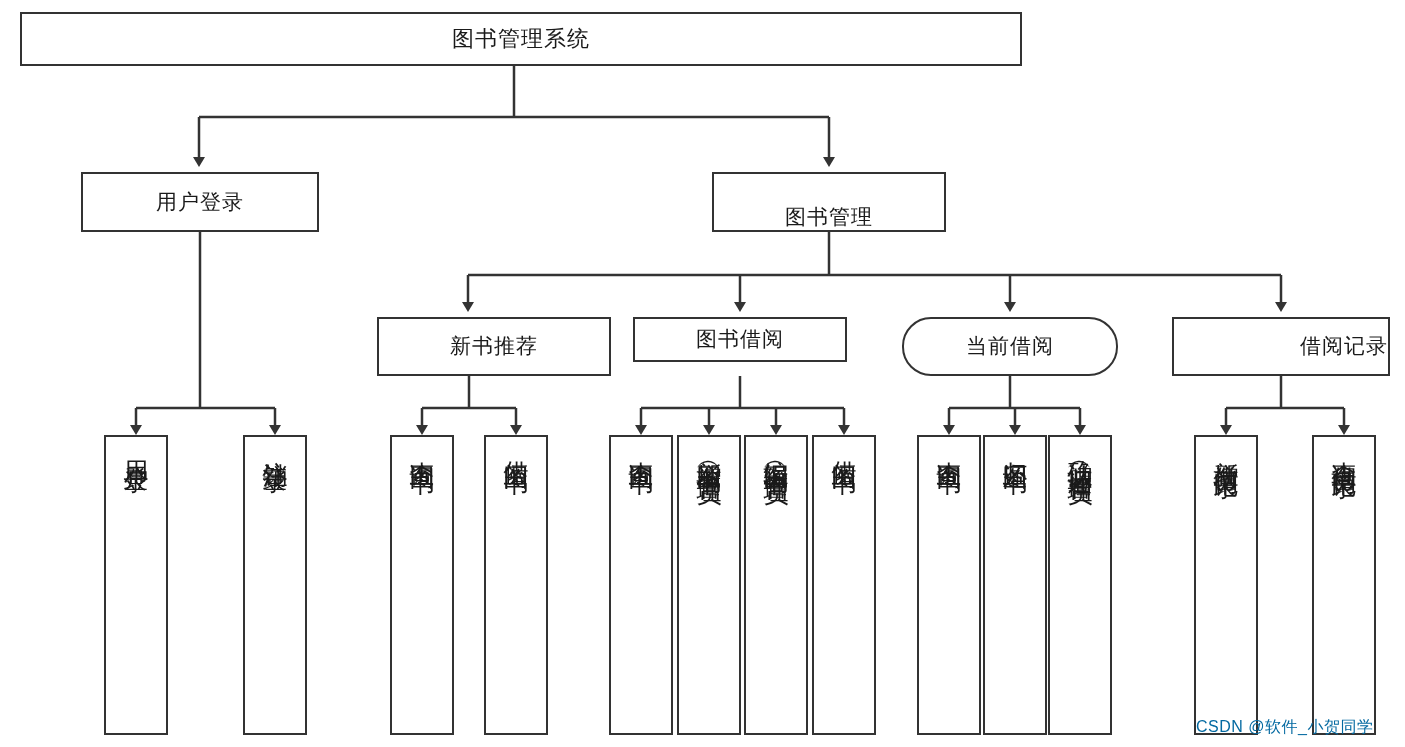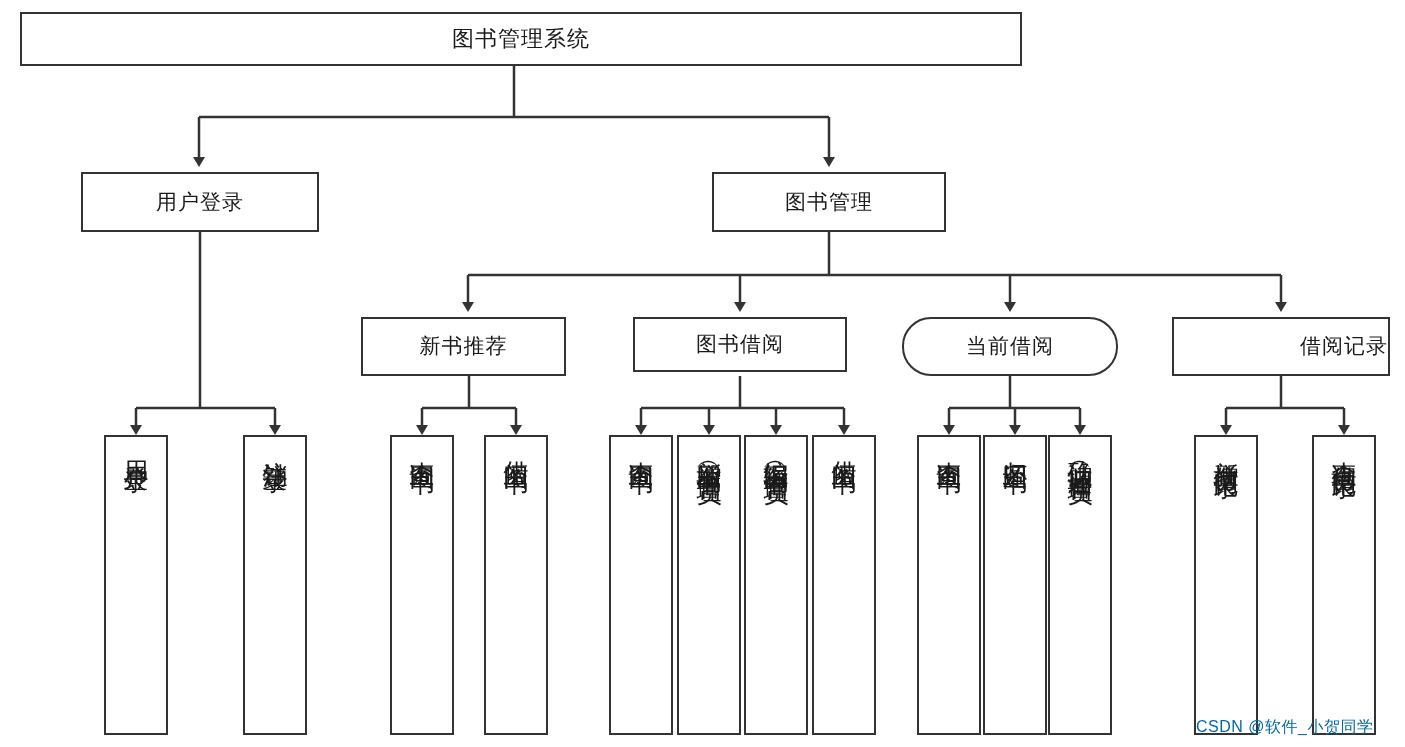--- a/index.html
+++ b/index.html
@@ -120,28 +120,28 @@
     <path d="M1344,408 L1344,426" stroke="#333333" stroke-width="2.5" fill="none" marker-end="url(#arrow)"></path>
   </svg>
 
   <div class="node horizontal root" style="left:20px; top:12px; width:1002px; height:54px;">
     <span class="label">图书管理系统</span>
   </div>
 
   <div class="node horizontal" style="left:81px; top:172px; width:238px; height:60px;">
     <span class="label">用户登录</span>
   </div>
-  <div class="node horizontal" style="left:712px; top:172px; width:234px; height:60px;">
+  <div class="node horizontal" style="left:712px; top:172px; width:234px; height:60px;align-items:flex-end;">
     <span class="label">图书管理</span>
   </div>
 
-  <div class="node horizontal" style="left:361px; top:317px; width:205px; height:59px;">
+  <div class="node horizontal" style="left:377px; top:317px; width:234px; height:59px;">
     <span class="label">新书推荐</span>
   </div>
-  <div class="node horizontal" style="left:633px; top:317px; width:214px; height:55px;">
+  <div class="node horizontal" style="left:633px; top:317px; width:214px; height:45px;">
     <span class="label">图书借阅</span>
   </div>
   <div class="node horizontal" style="left:902px; top:317px; width:216px; height:59px;border-radius:29px;">
     <span class="label">当前借阅</span>
   </div>
   <div class="node horizontal" style="left:1172px; top:317px; width:218px; height:59px;justify-content:flex-end;">
     <span class="label">借阅记录</span>
   </div>
 
   <div class="node vertical" style="left:104px; top:435px; width:64px; height:300px;">

